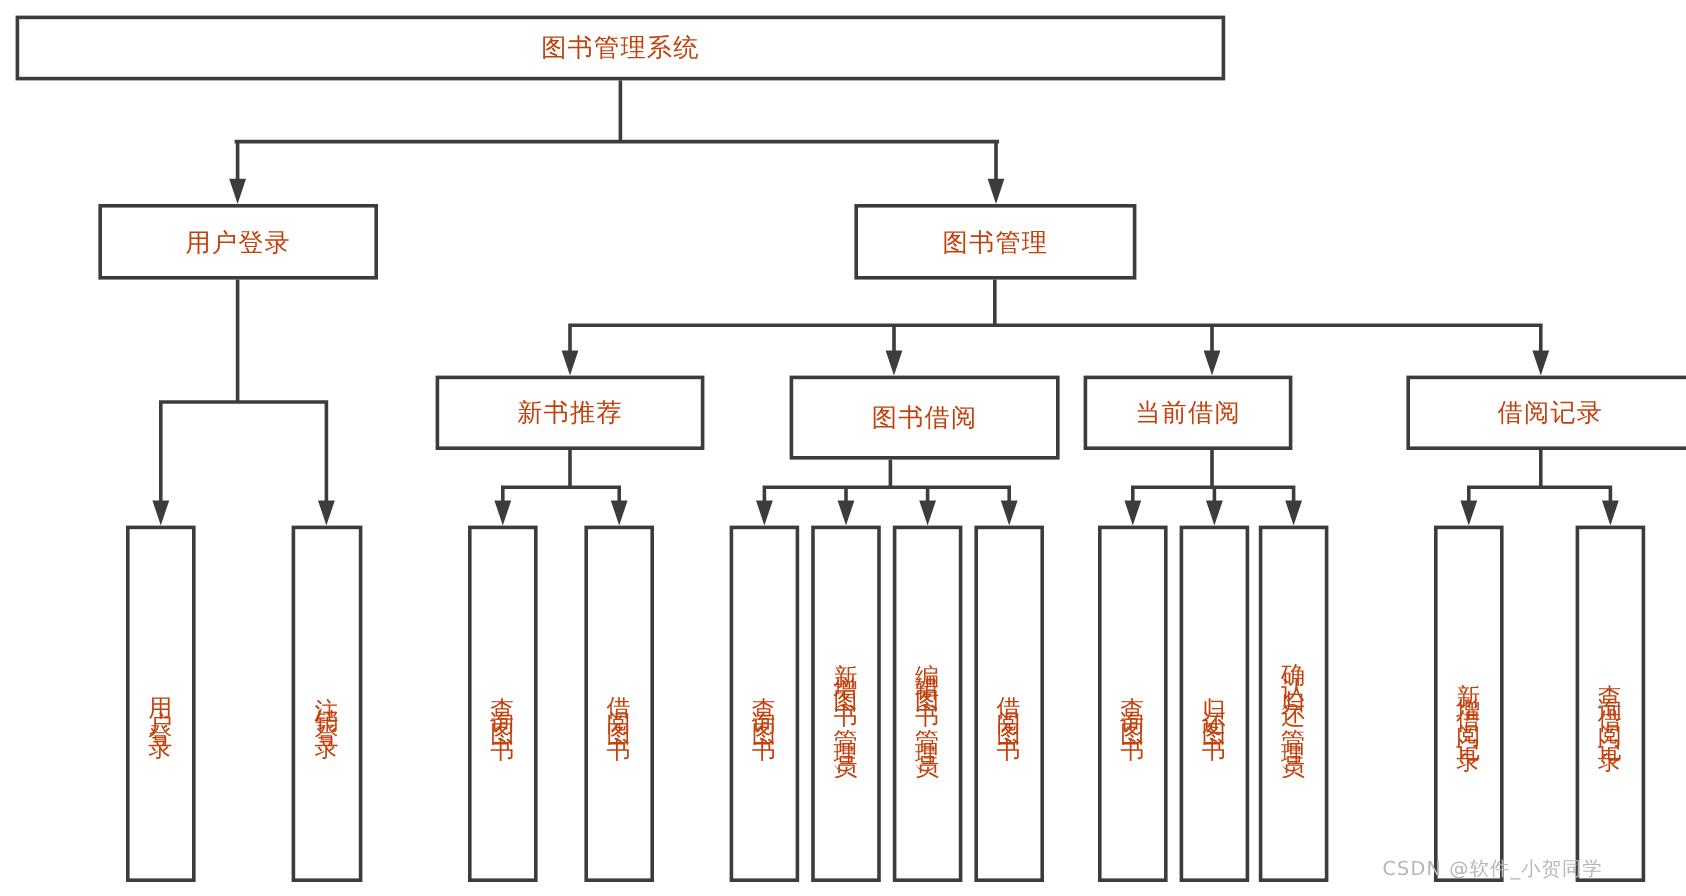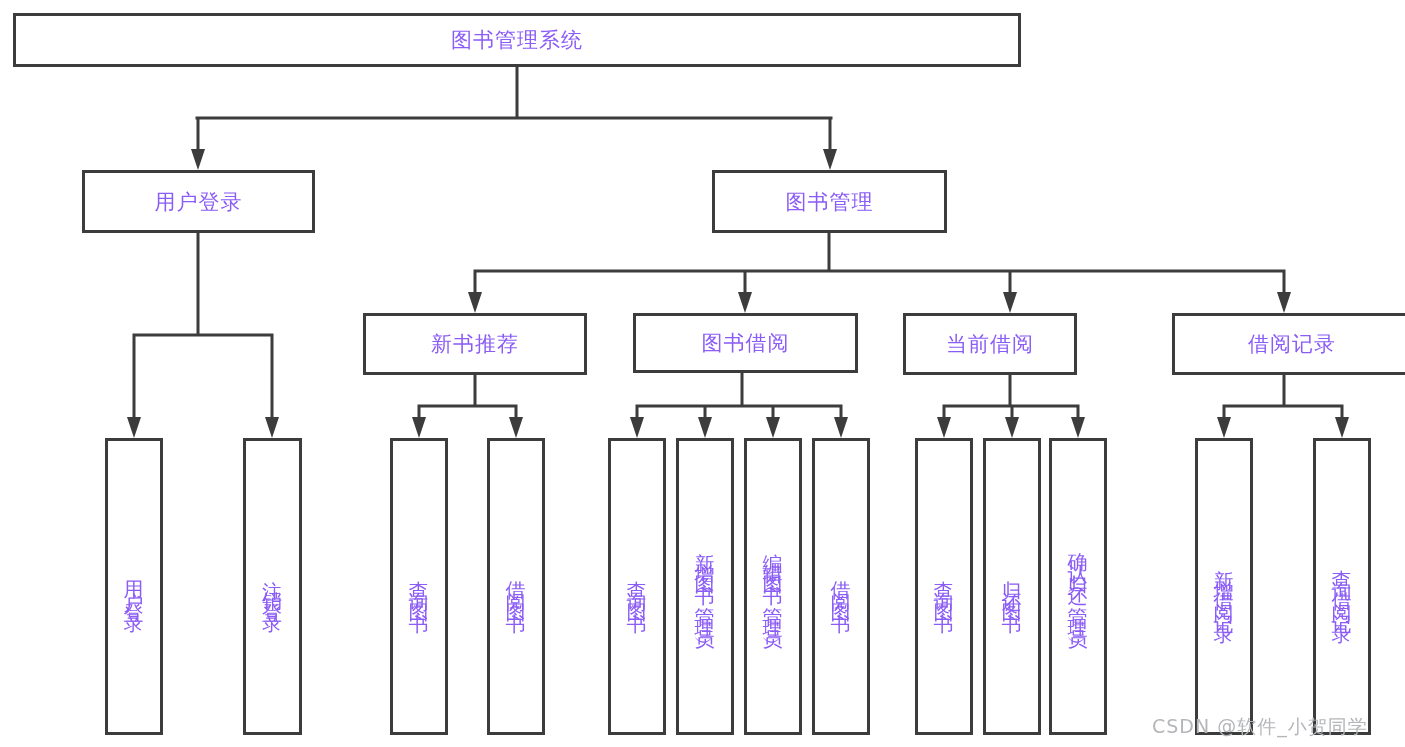--- a/index.html
+++ b/index.html
@@ -9,21 +9,21 @@
     background:#ffffff;
     font-family:"DejaVu Sans","Liberation Sans",sans-serif;
     overflow:hidden;
   }
   svg.connectors { position:absolute; left:0; top:0; z-index:1; }
   .box {
     position:absolute;
     box-sizing:border-box;
     background:#ffffff;
     border:3px solid #3c3c3c;
-    color:#8b5cf6;
+    color:#c2410c;
     z-index:2;
     display:flex;
     align-items:center;
     justify-content:center;
   }
   .box.h {
     font-size:21px;
     letter-spacing:1px;
     white-space:nowrap;
   }
@@ -31,21 +31,21 @@
     writing-mode:vertical-rl;
     font-size:20px;
     letter-spacing:11px;
     line-height:1;
     white-space:nowrap;
   }
   .watermark {
     position:absolute;
     left:1152px; top:714px;
     z-index:5;
-    font-size:19px;
+    font-size:16px;
     color:#b4b6b9;
     letter-spacing:1px;
     white-space:nowrap;
   }
 </style>
 </head>
 <body>
 
 <div class="canvas">
 
@@ -79,21 +79,21 @@
                M1217,417 L1231,417 L1224,438 Z M1335,417 L1349,417 L1342,438 Z"></path>
     </g>
   </svg>
 
   <div class="box h" style="left:13px;top:13px;width:1008px;height:54px;">图书管理系统</div>
 
   <div class="box h" style="left:82px;top:170px;width:233px;height:63px;">用户登录</div>
   <div class="box h" style="left:363px;top:313px;width:224px;height:62px;">新书推荐</div>
 
   <div class="box h" style="left:712px;top:170px;width:235px;height:63px;">图书管理</div>
-  <div class="box h" style="left:633px;top:313px;width:225px;height:60px;">图书借阅</div>
+  <div class="box h" style="left:658px;top:313px;width:225px;height:70px;">图书借阅</div>
   <div class="box h" style="left:903px;top:313px;width:174px;height:62px;">当前借阅</div>
   <div class="box h" style="left:1172px;top:313px;width:240px;height:62px;">借阅记录</div>
 
   <div class="box v" style="left:105px;top:438px;width:58px;height:297px;">用户登录</div>
   <div class="box v" style="left:243px;top:438px;width:59px;height:297px;">注销登录</div>
 
   <div class="box v" style="left:390px;top:438px;width:58px;height:297px;">查询图书</div>
   <div class="box v" style="left:487px;top:438px;width:58px;height:297px;">借阅图书</div>
 
   <div class="box v" style="left:608px;top:438px;width:58px;height:297px;">查询图书</div>

